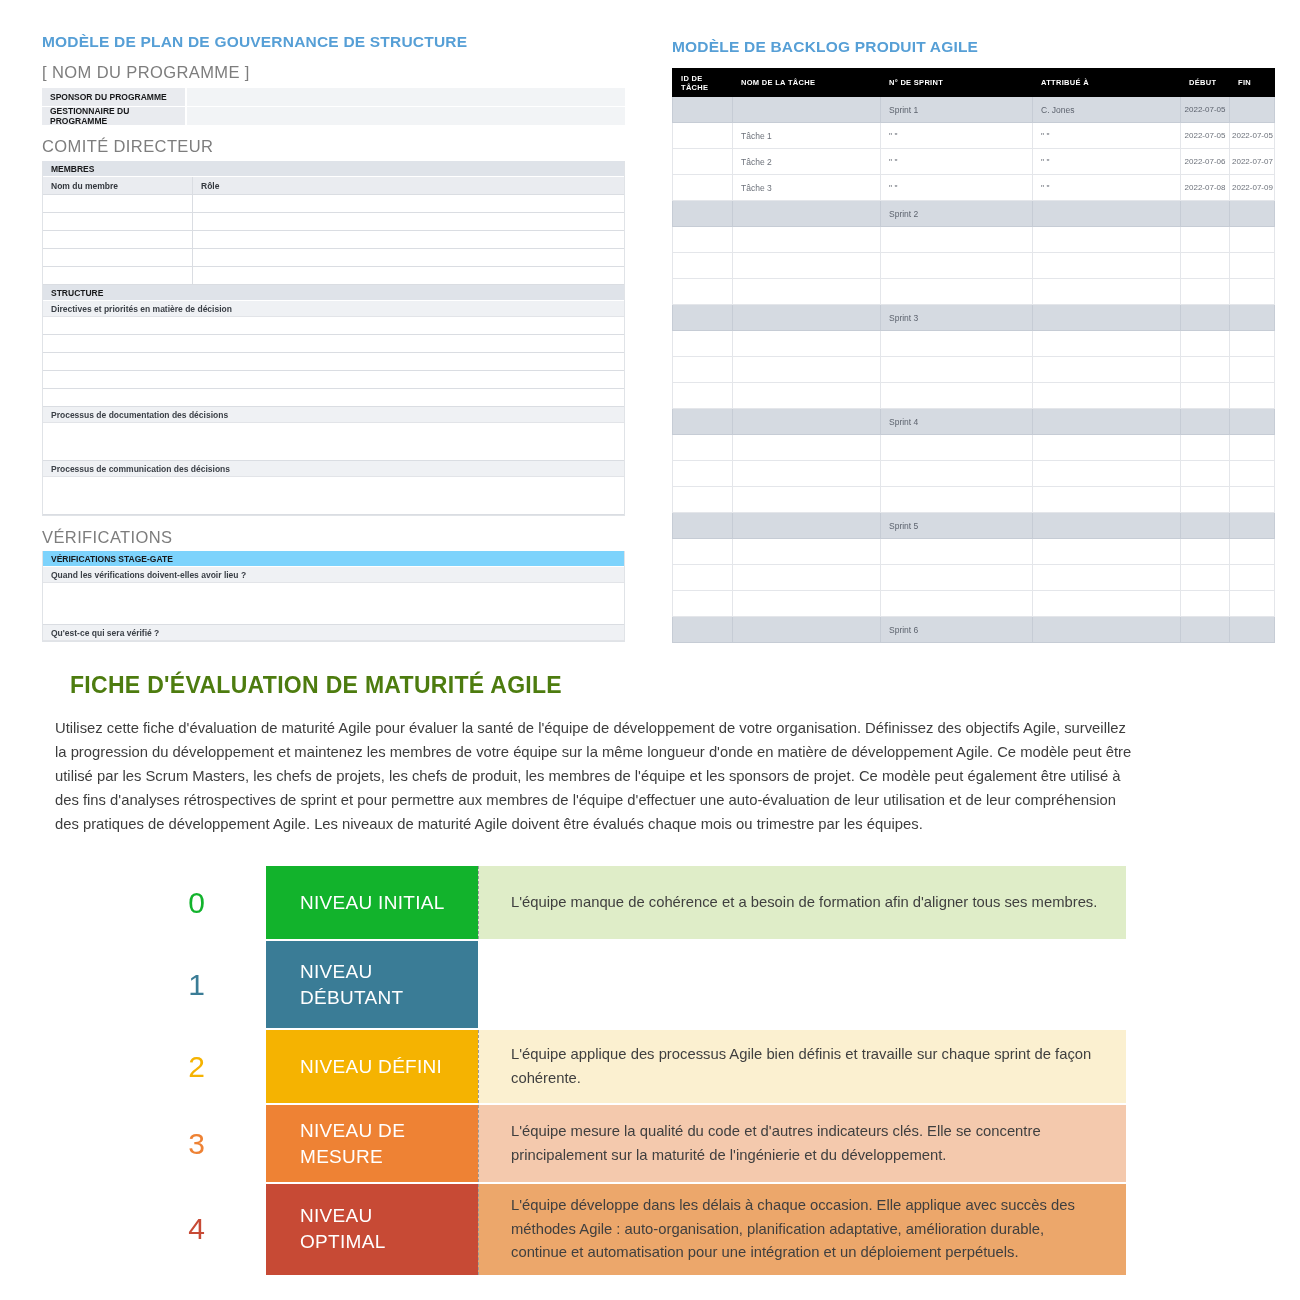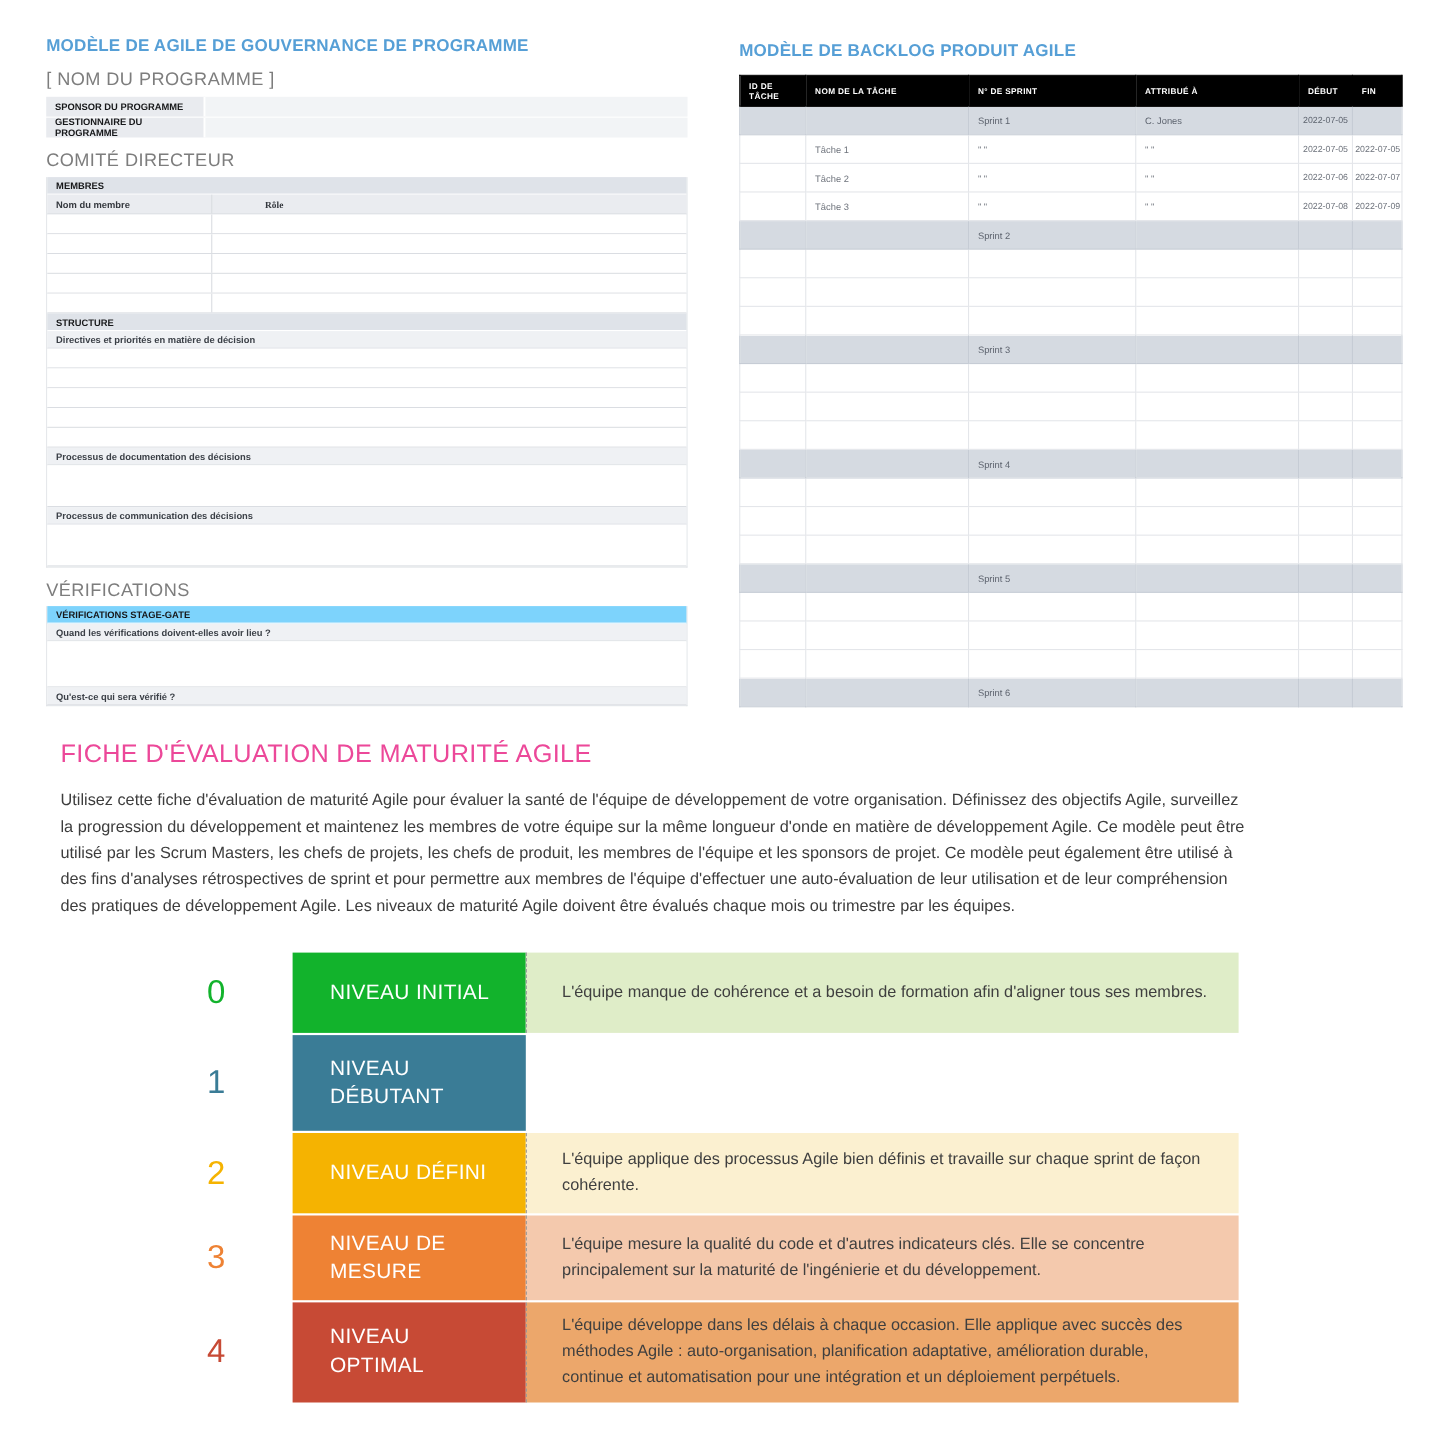--- a/index.html
+++ b/index.html
@@ -20,63 +20,63 @@
   .flexrow{display:flex;box-sizing:border-box;}
   .info-row{height:18px;margin-bottom:1px;}
   .info-label{width:145px;background:#E9EBEF;border-right:2px solid #fff;display:flex;align-items:center;
     padding-left:8px;font-size:8.5px;font-weight:bold;color:#17181a;box-sizing:border-box;}
   .info-value{flex:1;background:#F2F4F6;}
   .hdr-strip{height:16px;background:#DFE3E9;display:flex;align-items:center;padding-left:8px;
     font-size:8.5px;font-weight:bold;color:#17181a;box-sizing:border-box;border-bottom:1px solid #fff;}
   .hdr-strip.gray{background:#7dd3fc;}
   .sub-hdr{height:16px;background:#EFF1F4;display:flex;align-items:center;padding-left:8px;
     font-size:8.5px;font-weight:bold;color:#3a3f46;box-sizing:border-box;border-bottom:1px solid #E2E4E8;}
-  .col-hdr{height:18px;background:#EAECF0;border-bottom:1px solid #DADDE2;gap:40px;}
+  .col-hdr{height:18px;background:#EAECF0;border-bottom:1px solid #DADDE2;}
   .col-hdr div{display:flex;align-items:center;padding-left:8px;font-size:8.5px;font-weight:bold;color:#33373d;box-sizing:border-box;}
   .m-row{height:18px;border-bottom:1px solid #DADDE2;display:flex;box-sizing:border-box;background:#fff;}
   .m-name{width:150px;border-right:1px solid #DADDE2;box-sizing:border-box;}
-  .m-role{flex:1;font-family:Liberation Serif, serif;}
+  .m-role{flex:1;}
   .s-row{height:18px;border-bottom:1px solid #DADDE2;background:#fff;box-sizing:border-box;}
   .tall{height:38px;}
   .tall42{height:42px;}
   .boxed{border-left:1px solid #E0E3E7;border-right:1px solid #E0E3E7;border-bottom:1px solid #E0E3E7;}
 
   
   #backlog{left:672px;top:38px;width:602px;}
   #backlog table{border-collapse:collapse;table-layout:fixed;width:602px;margin-top:13px;}
   #backlog th{background:#000;color:#fff;font-size:7.5px;font-weight:bold;text-align:left;
     height:27px;padding:0 0 0 8px;letter-spacing:.3px;border:1px solid #000;}
   #backlog td{height:25px;font-size:8.5px;color:#6d727b;border:1px solid #E4E6EA;
     padding:0 0 0 8px;overflow:hidden;white-space:nowrap;}
   #backlog td.ctr{text-align:center;padding:0 2px;font-size:8px;}
   #backlog tr.sprint td{background:#D5DAE1;border-color:#C6CCD5;color:#5d636e;}
 
   
-  #mat-title{left:55px;top:672px;font-size:23px;font-weight:normal;color:#ec4899;letter-spacing:.3px;}
+  #mat-title{left:70px;top:672px;font-size:23px;font-weight:bold;color:#4d7c0f;letter-spacing:.3px;}
   #mat-intro{left:55px;top:716px;width:1078px;font-size:14.8px;line-height:24px;color:#3d3d3d;}
   #mat-table{left:175px;top:866px;width:951px;}
   .lvl-row{display:flex;margin-bottom:2px;}
   .lvl-num{width:43px;display:flex;align-items:center;justify-content:center;font-size:30px;}
   .lvl-box{width:212px;display:flex;align-items:center;padding-left:34px;box-sizing:border-box;
     color:#fff;font-size:19px;letter-spacing:.3px;line-height:26px;margin-left:48px;}
   .lvl-box span{display:block;width:150px;}
   .lvl-desc{flex:1;display:flex;align-items:center;padding:10px 26px 10px 32px;box-sizing:border-box;
     font-size:14.8px;line-height:23.5px;color:#3f3f3f;border-left:1px dashed #9a9a9a;}
   .h0{min-height:73px;} .h1{min-height:87px;} .h2{min-height:73px;} .h3{min-height:77px;} .h4{min-height:81px;}
   .l0 .lvl-num{color:#12B32C;} .l0 .lvl-box{background:#12B32C;} .l0 .lvl-desc{background:#DFEDC8;}
   .l1 .lvl-num{color:#3A7C96;} .l1 .lvl-box{background:#3A7C96;} .l1 .lvl-desc{background:#85C6BB;}
   .l2 .lvl-num{color:#F5B301;} .l2 .lvl-box{background:#F5B301;} .l2 .lvl-desc{background:#FBF0D0;}
   .l3 .lvl-num{color:#EE8234;} .l3 .lvl-box{background:#EE8234;} .l3 .lvl-desc{background:#F4C9AD;}
   .l4 .lvl-num{color:#C74A35;} .l4 .lvl-box{background:#C74A35;} .l4 .lvl-desc{background:#ECA76B;}
 </style>
 </head>
 <body>
 
 <div id="gov" class="abs">
-  <div class="doc-title">MODÈLE DE AGILE DE GOUVERNANCE DE PROGRAMME</div>
+  <div class="doc-title">MODÈLE DE PLAN DE GOUVERNANCE DE STRUCTURE</div>
 
   <div class="sec-head" style="margin-top:13px;">[ NOM DU PROGRAMME ]</div>
 
   <div class="g-table" style="margin-top:7px;">
     <div class="flexrow info-row">
       <div class="info-label">SPONSOR DU PROGRAMME</div>
       <div class="info-value"></div>
     </div>
     <div class="flexrow info-row">
       <div class="info-label">GESTIONNAIRE DU PROGRAMME</div>

